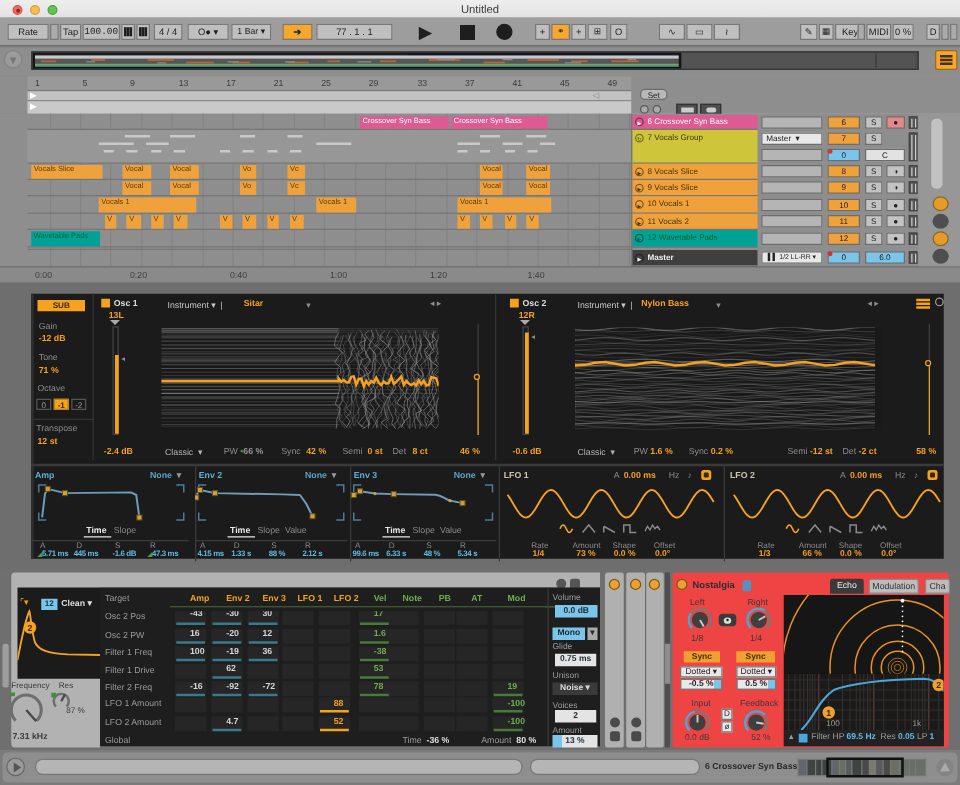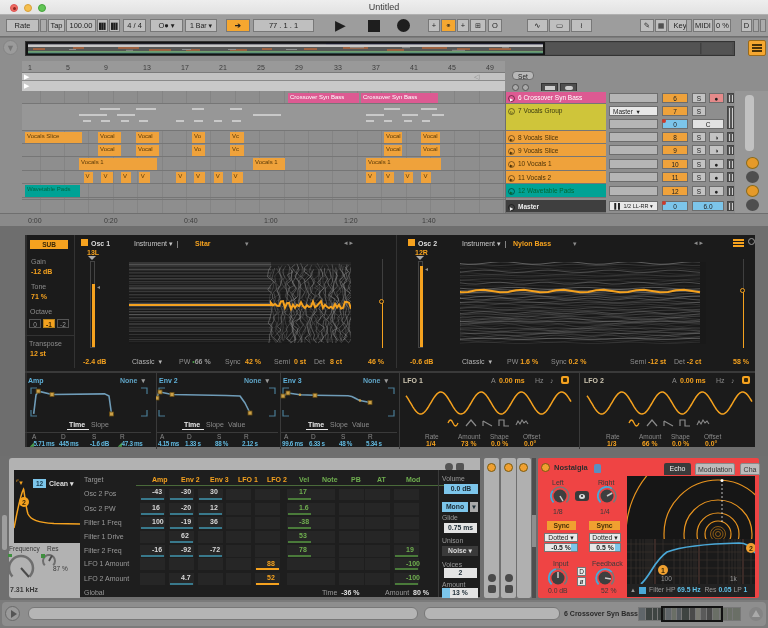--- a/index.html
+++ b/index.html
@@ -17,21 +17,21 @@
   <div class="a tx" style="left:0;top:3px;width:768px;text-align:center;font-size:9px;color:#3a3a3a;">Untitled</div>
 </div>
 
 <div class="a" style="left:0;top:15px;width:768px;height:22px;background:#9d9d9d;border-bottom:1px solid #6f6f6f;" id="toolbar">
   <style>
   .tb{position:absolute;top:4px;height:13px;background:#bfbfbf;border:1px solid #787878;color:#1e1e1e;font-size:7.5px;text-align:center;line-height:12px;}
   </style>
   <div class="tb" style="left:6px;width:33px;">Rate</div>
   <div class="tb" style="left:40px;width:7px;background:#ababab;"></div>
   <div class="tb" style="left:48px;width:17px;">Tap</div>
-  <div class="tb" style="left:66px;width:30px;">100.00</div>
+  <div class="tb" style="left:66px;width:30px;font-family:Liberation Mono, monospace;">100.00</div>
   <div class="tb" style="left:97px;width:11px;letter-spacing:-2px;font-size:6px;">▌▌▌</div>
   <div class="tb" style="left:109px;width:11px;letter-spacing:-2px;font-size:6px;">▌▌▌</div>
   <div class="tb" style="left:123px;width:23px;">4 / 4</div>
   <div class="tb" style="left:150px;width:33px;">O● ▾</div>
   <div class="tb" style="left:185px;width:32px;font-size:7px;">1 Bar ▾</div>
   <div class="tb" style="left:226px;width:24px;background:#f5a730;font-weight:bold;">➔</div>
   <div class="tb" style="left:253px;width:61px;">77 . 1 . 1</div>
   <div class="a tx" style="left:335px;top:3px;font-size:14px;color:#1e1e1e;">▶</div>
   <div class="a" style="left:368px;top:5px;width:12px;height:12px;background:#1e1e1e;"></div>
   <div class="a" style="left:397px;top:4px;width:13px;height:13px;background:#1e1e1e;border-radius:50%;"></div>

